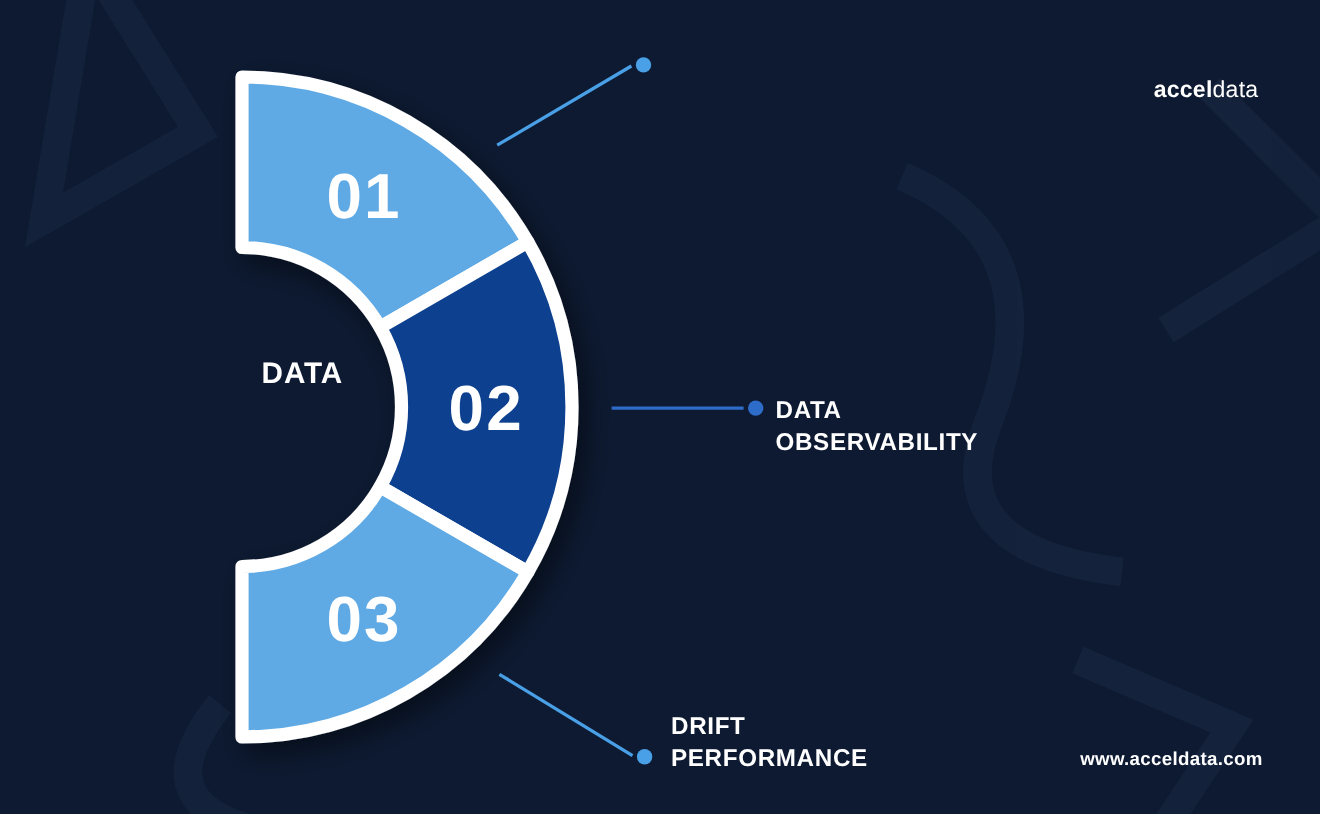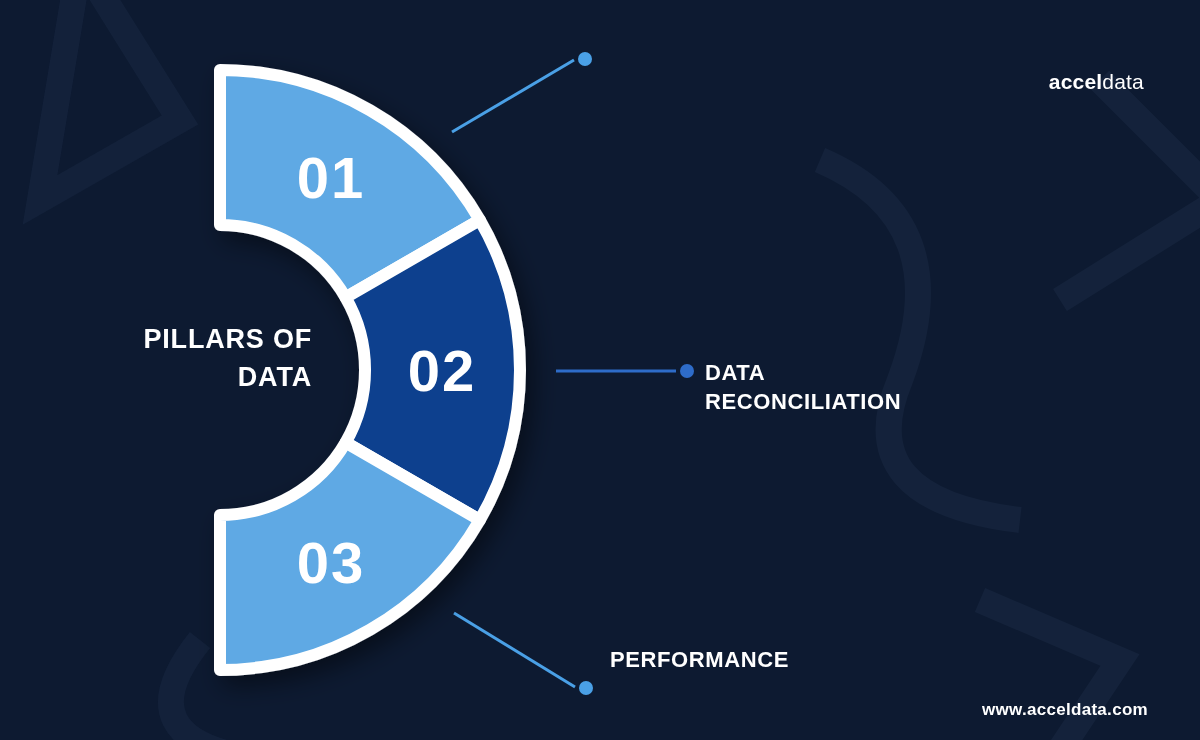--- a/index.html
+++ b/index.html
@@ -51,21 +51,21 @@
     letter-spacing: 0.6px;
     line-height: 29px;
     white-space: nowrap;
   }
   .callout-pipeline { left: 610px; top: 47px; }
   .callout-reconciliation { left: 705px; top: 358px; }
   .callout-drift { left: 610px; top: 645px; }
   .website {
     position: absolute;
     right: 52px;
-    top: 700px;
+    top: 680px;
     color: #ffffff;
     font-weight: 700;
     font-size: 17px;
     letter-spacing: 0.3px;
   }
   .num {
     font-family: "Liberation Sans", "DejaVu Sans", sans-serif;
     font-weight: 700;
     font-size: 58px;
     letter-spacing: 2px;
@@ -114,29 +114,29 @@
       <text class="num" x="442" y="391">02</text>
       <text class="num" x="331" y="583">03</text>
     </g>
   </svg>
 
   <div class="logo">
     <span class="accel">accel</span><span class="data">data</span>
   </div>
 
   <div class="heading">
-    <div>PILLARS OF</div>
     <div>DATA</div>
   </div>
 
 
   <div class="callout-text callout-reconciliation">
     <div>DATA</div>
-    <div>RECONCILIATION</div>
+    <div>OBSERVABILITY</div>
   </div>
 
   <div class="callout-text callout-drift">
+    <div>DRIFT</div>
     <div>PERFORMANCE</div>
   </div>
 
   <div class="website">www.acceldata.com</div>
 
 </div>
 
 </body></html>

